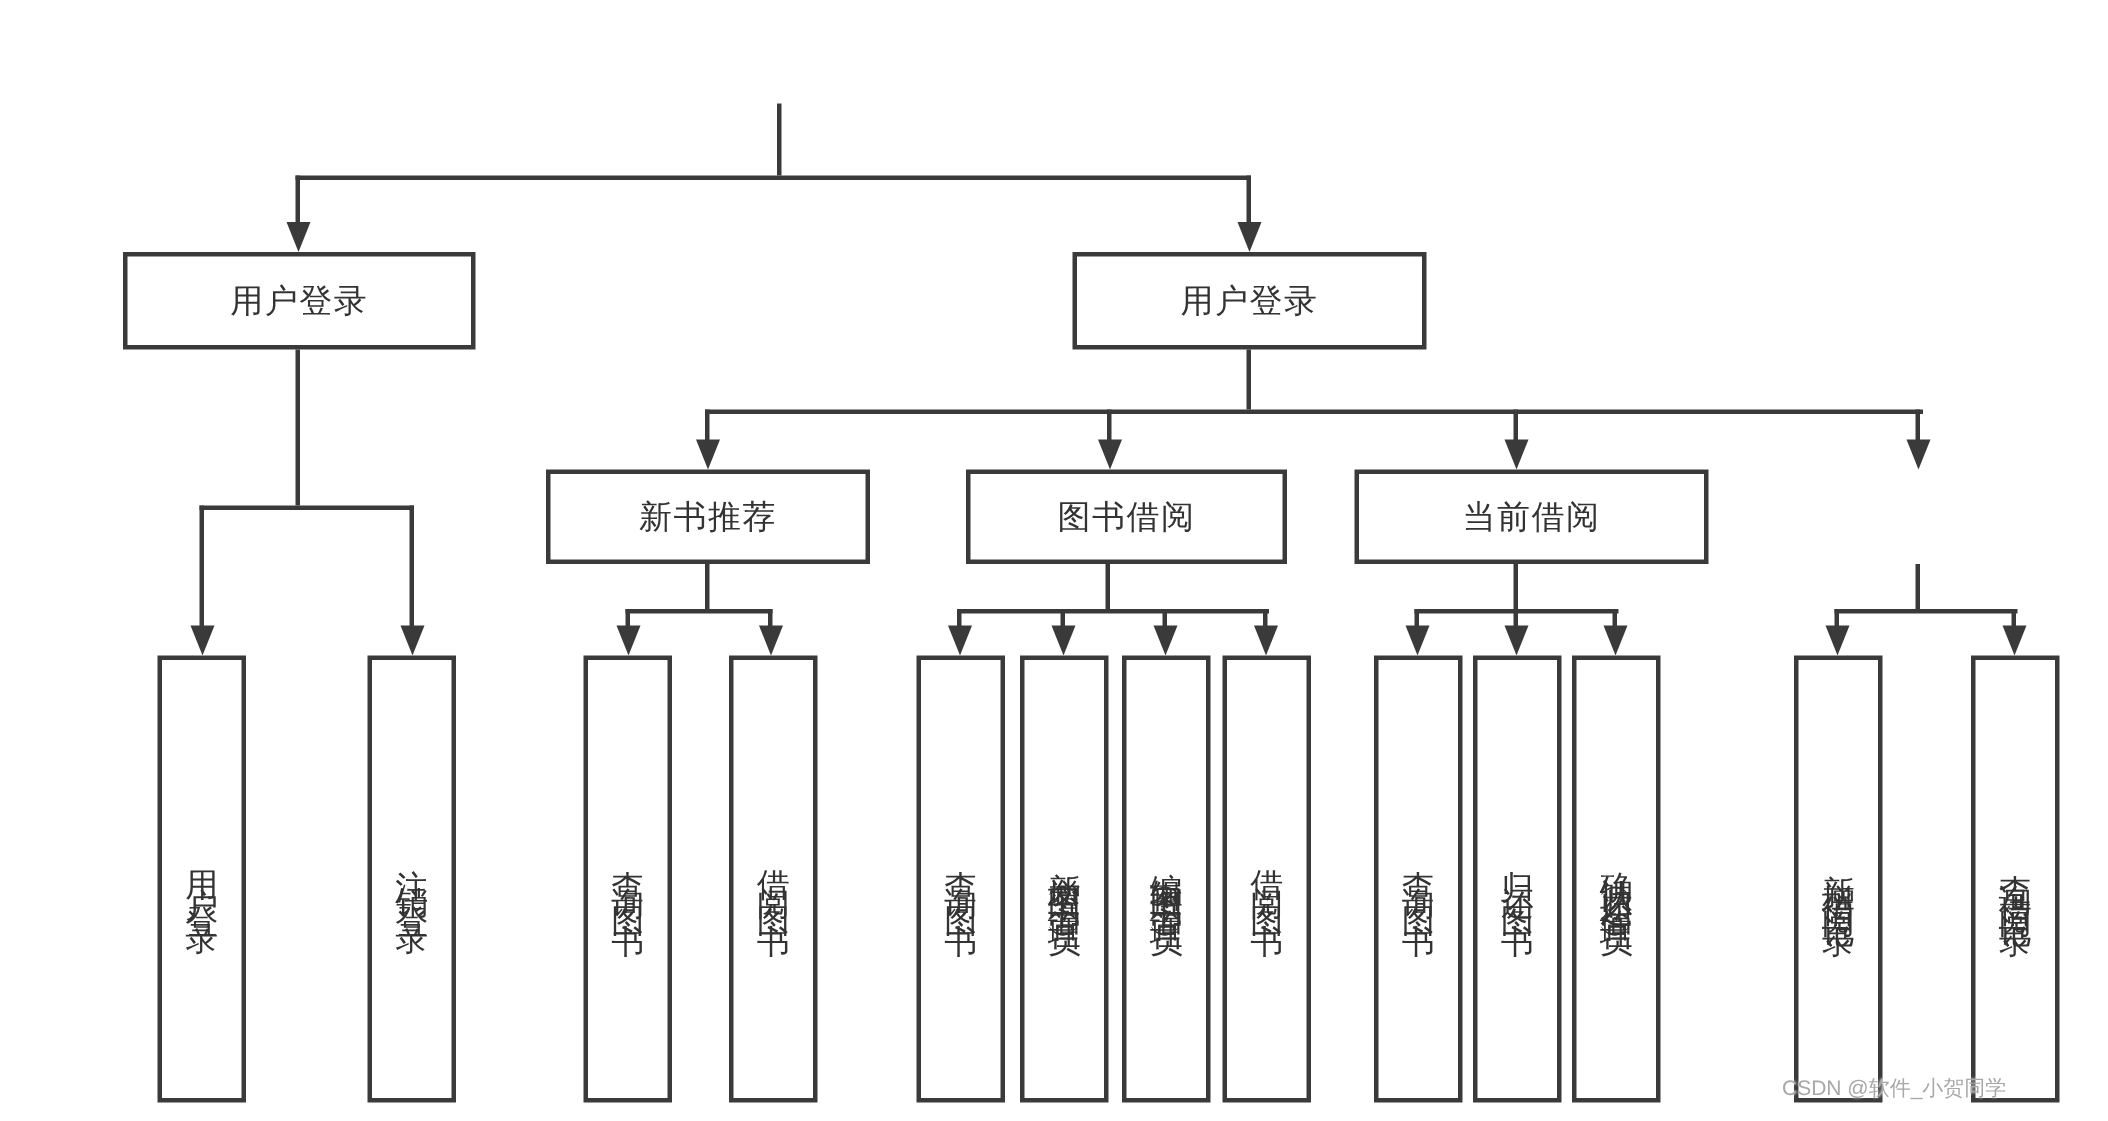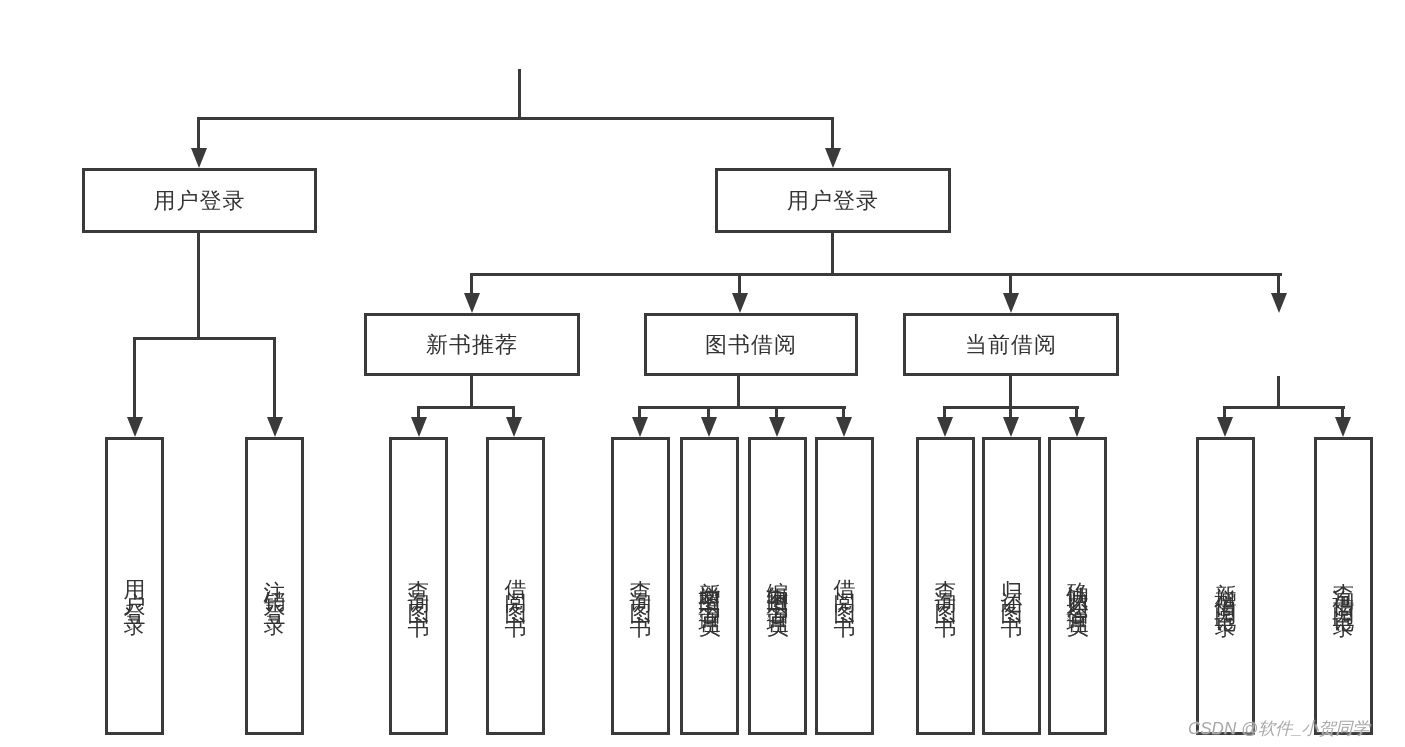--- a/index.html
+++ b/index.html
@@ -29,22 +29,22 @@
   .ls6{letter-spacing:7px;}
   .ls9{letter-spacing:5px;}
   .hl{position:absolute;height:3px;background:var(--line);}
   .vl{position:absolute;width:3px;background:var(--line);}
   .ah{
     position:absolute;width:0;height:0;
     border-left:8px solid transparent;border-right:8px solid transparent;
     border-top:20px solid var(--line);
   }
   .watermark{
-    position:absolute;left:1188px;top:717px;font-size:17px;
-    color:var(--wm);text-shadow:0 0 2px #fff;white-space:nowrap;z-index:10;font-style:italic;
+    position:absolute;left:1188px;top:717px;font-size:14px;
+    color:var(--wm);text-shadow:0 0 2px #fff;white-space:nowrap;z-index:10;
   }
 </style>
 </head>
 <body>
 
 <div class="canvas">
 
 
   <div class="vl" style="left:518px;top:69px;height:48px;"></div>
   <div class="hl" style="left:197px;top:117px;width:637px;"></div>
@@ -77,21 +77,21 @@
   <div class="ah" style="left:1003px;top:293px;"></div>
   <div class="vl" style="left:1277px;top:273px;height:22px;"></div>
   <div class="ah" style="left:1271px;top:293px;"></div>
 
   <div class="box" style="left:364px;top:313px;width:216px;height:63px;">
     <span>新书推荐</span>
   </div>
   <div class="box" style="left:632px;top:313px;width:214px;height:63px;margin-left:12px;">
     <span>图书借阅</span>
   </div>
-  <div class="box" style="left:903px;top:313px;width:216px;height:63px;">
+  <div class="box" style="left:903px;top:313px;width:236px;height:63px;">
     <span>当前借阅</span>
   </div>
 
   <div class="vl" style="left:470px;top:376px;height:30px;"></div>
   <div class="hl" style="left:417px;top:406px;width:98px;"></div>
   <div class="vl" style="left:417px;top:406px;height:14px;"></div>
   <div class="ah" style="left:411px;top:417px;"></div>
   <div class="vl" style="left:512px;top:406px;height:14px;"></div>
   <div class="ah" style="left:506px;top:417px;"></div>
 

